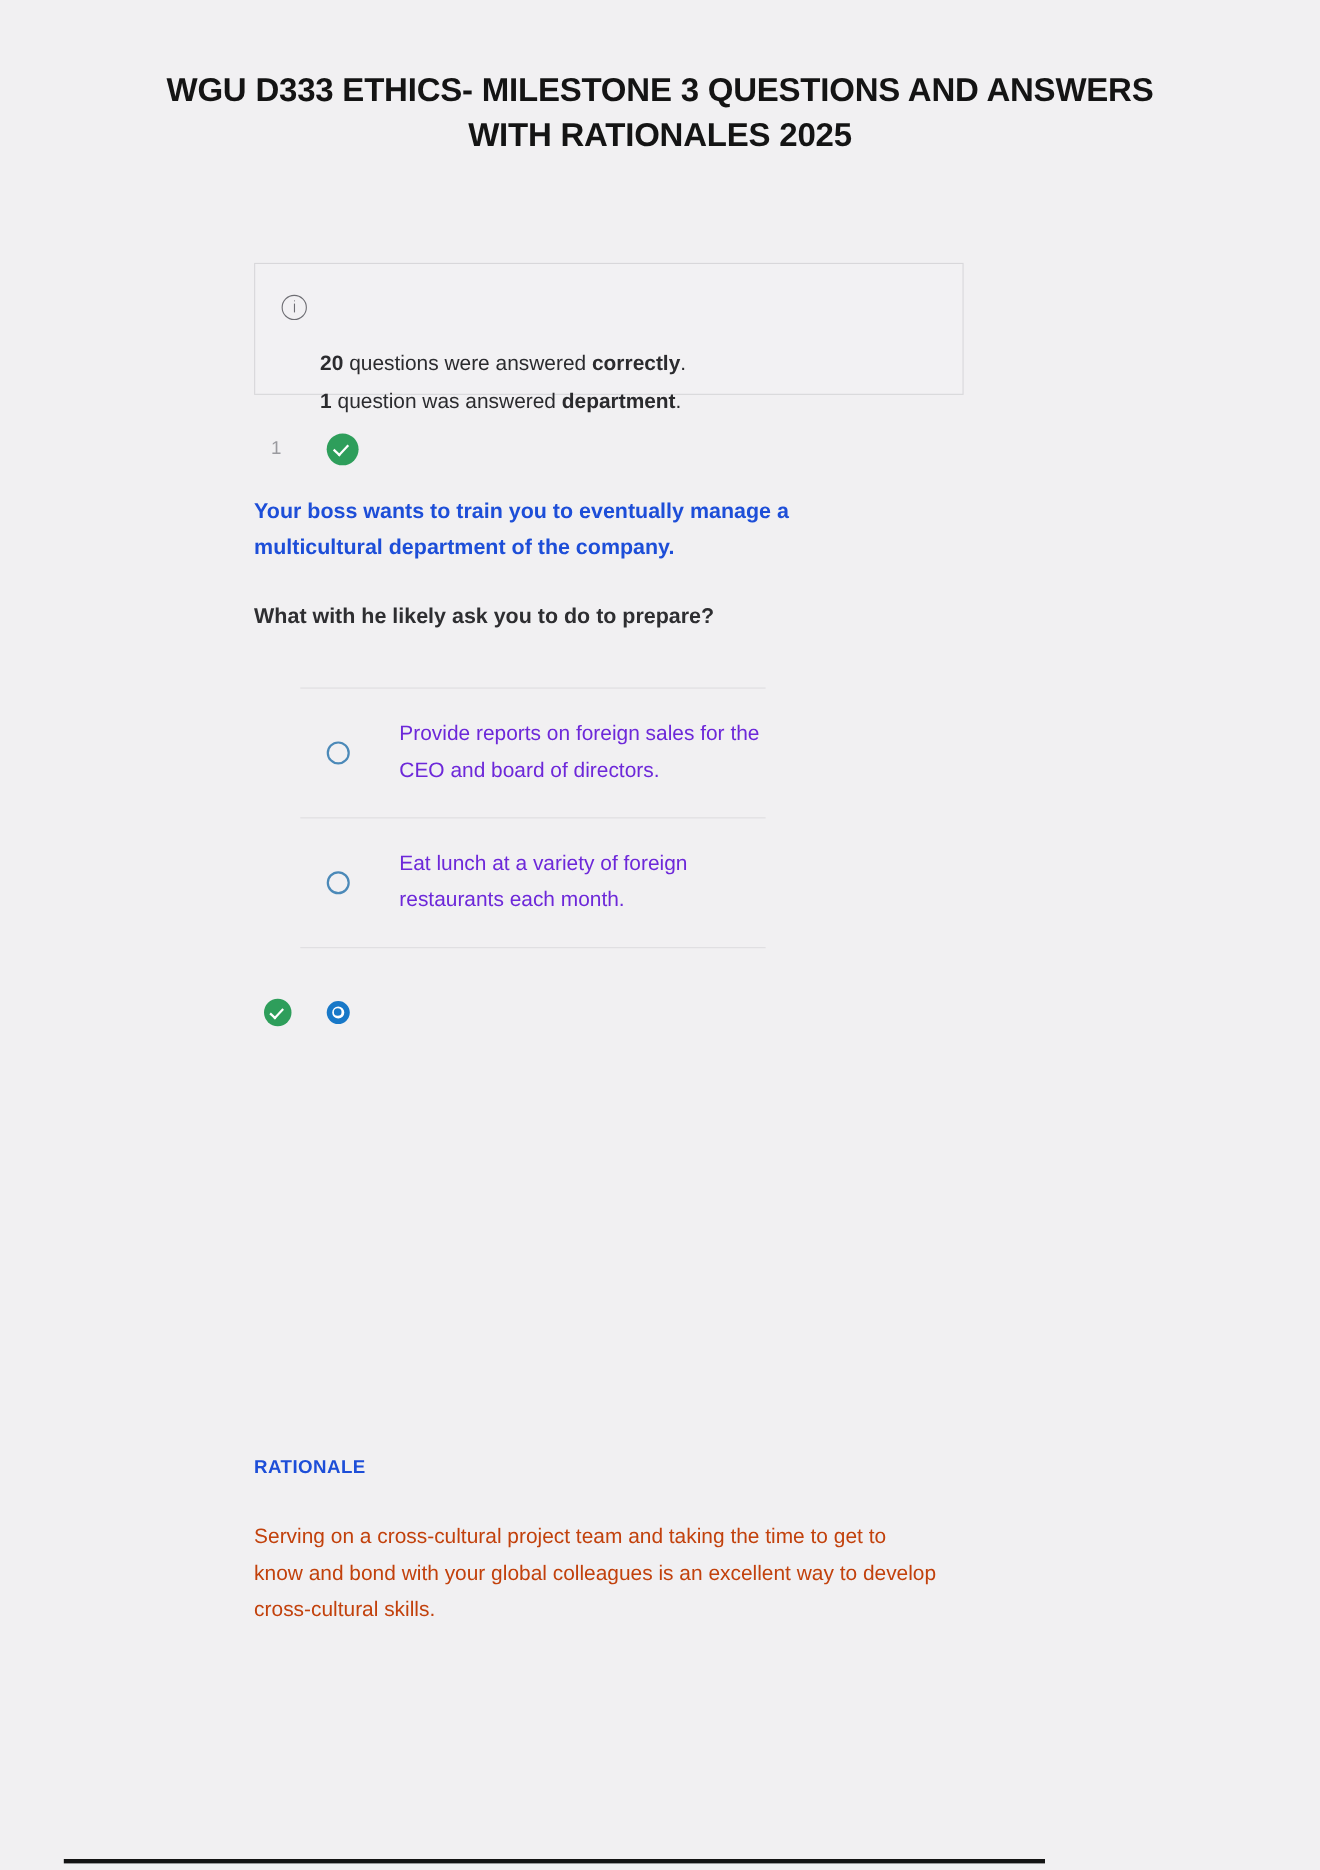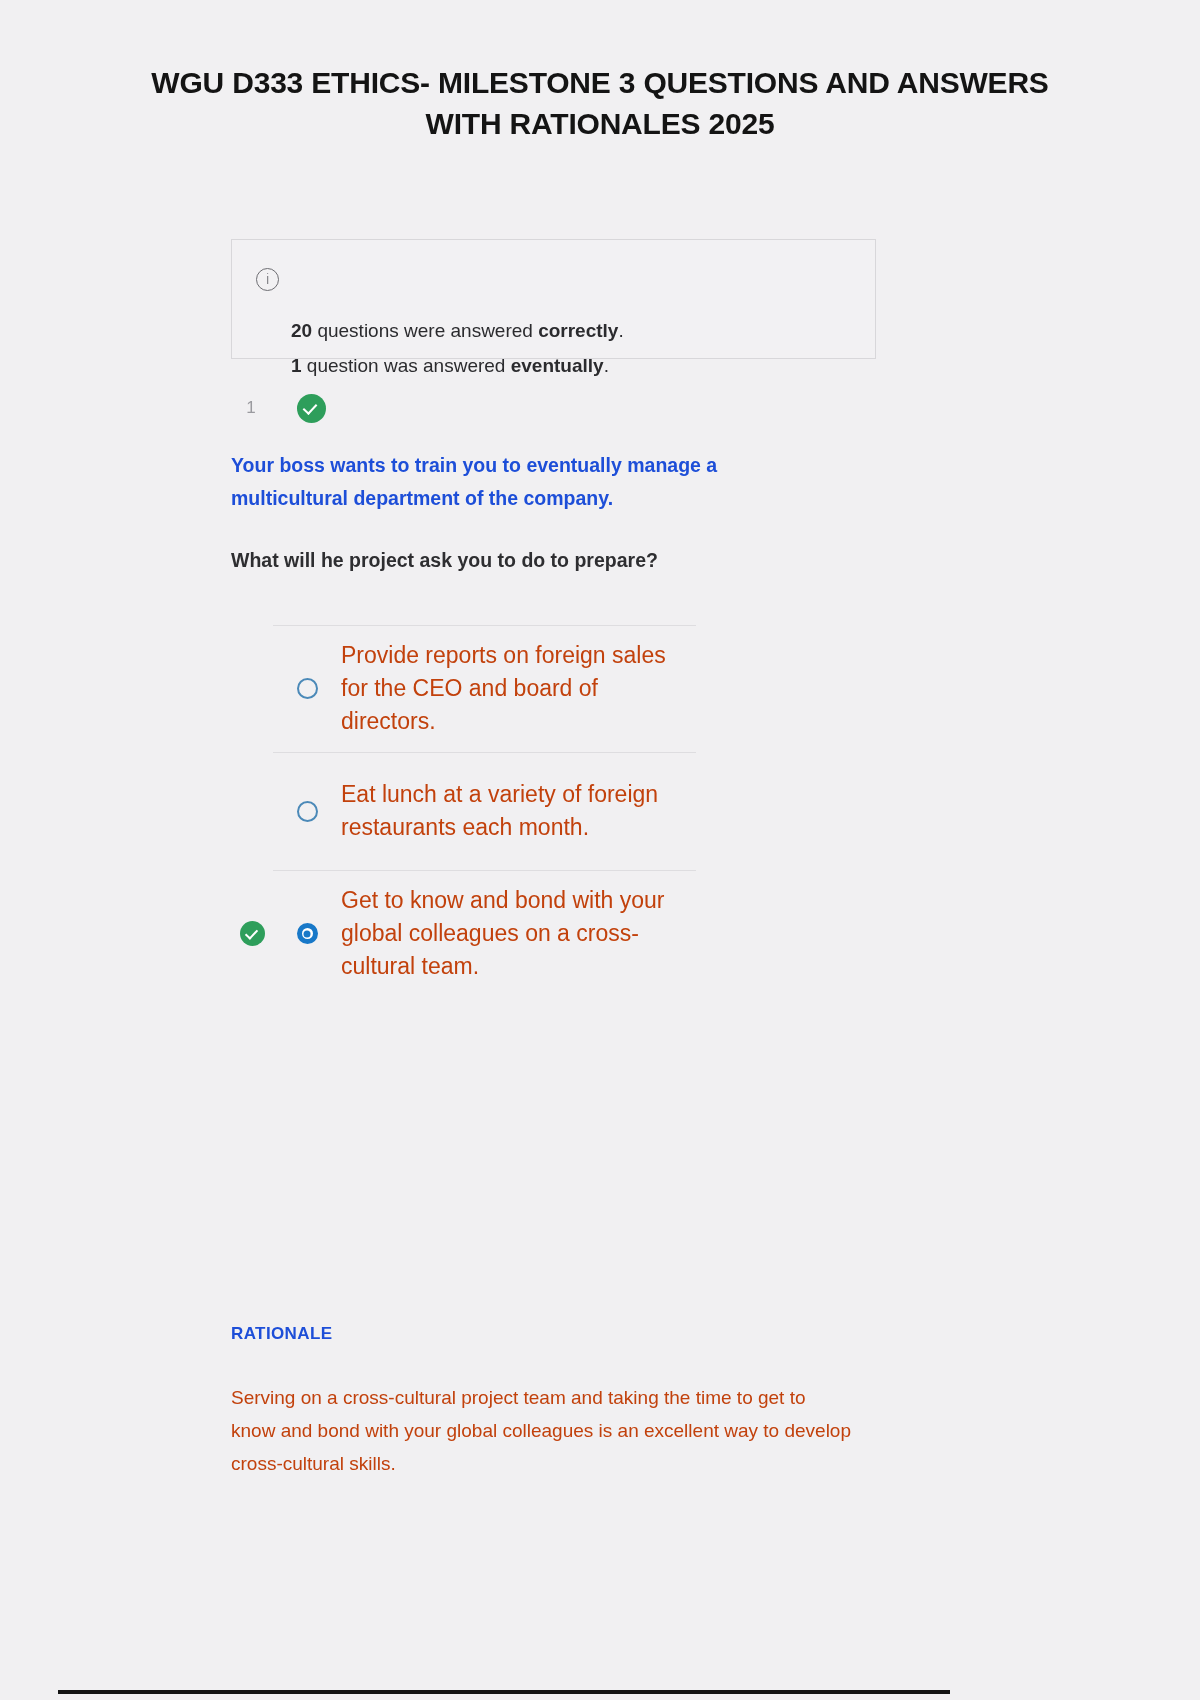--- a/index.html
+++ b/index.html
@@ -225,24 +225,25 @@
     position: absolute;
     left: 50%;
     top: 50%;
     transform: translate(-50%, -50%);
     width: 7px;
     height: 7px;
     border-radius: 50%;
     background: #1878c8;
   }
   .option-text {
-    font-size: 23px;
+    font-size: 19px;
     line-height: 33px;
-    color: #c2410c;
+    color: #6d28d9;
     width: 330px;
+    margin-left: 22px;
   }
 
   
   .rationale-heading {
     position: absolute;
     left: 231px;
     top: 1324px;
     font-size: 17px;
     font-weight: bold;
     letter-spacing: 0.4px;
@@ -276,33 +277,33 @@
   <div class="doc-title">WGU D333 ETHICS- MILESTONE 3 QUESTIONS AND ANSWERS WITH RATIONALES 2025</div>
 
   <div class="info-box">
     <div class="info-inner">
       <div class="info-icon"></div>
       <div class="info-lines">
         <div>
           <b>20</b><span> questions were answered </span><b>correctly</b><span>.</span>
         </div>
         <div>
-          <b>1</b><span> question was answered </span><b>eventually</b><span>.</span>
+          <b>1</b><span> question was answered </span><b>department</b><span>.</span>
         </div>
       </div>
     </div>
   </div>
 
   <div class="q-header">
     <div class="q-number">1</div>
     <div class="badge-check"></div>
   </div>
 
   <div class="q-stem">Your boss wants to train you to eventually manage a multicultural department of the company.</div>
-  <div class="q-stem-2">What will he project ask you to do to prepare?</div>
+  <div class="q-stem-2">What with he likely ask you to do to prepare?</div>
 
   <div class="options">
 
     <div class="option">
       <div class="divider"></div>
       <div class="mark-slot"></div>
       <div class="radio-slot">
         <div class="radio"></div>
       </div>
       <div class="option-text">Provide reports on foreign sales for the CEO and board of directors.</div>
@@ -318,21 +319,20 @@
     </div>
 
     <div class="option">
       <div class="divider"></div>
       <div class="mark-slot">
         <div class="mark-correct"></div>
       </div>
       <div class="radio-slot">
         <div class="radio selected"></div>
       </div>
-      <div class="option-text">Get to know and bond with your global colleagues on a cross-cultural team.</div>
     </div>
 
 
   </div>
 
   <div class="rationale-heading">RATIONALE</div>
   <div class="rationale-body">Serving on a cross-cultural project team and taking the time to get to know and bond with your global colleagues is an excellent way to develop cross-cultural skills.</div>
 
   <div class="bottom-rule"></div>
 

